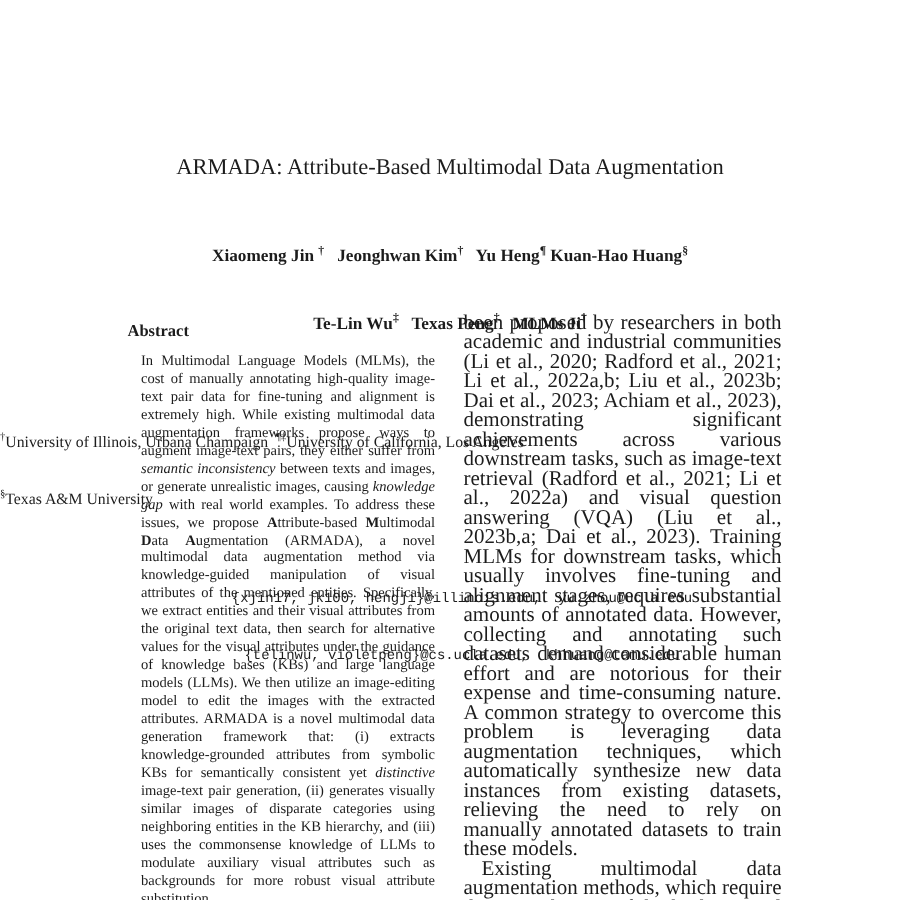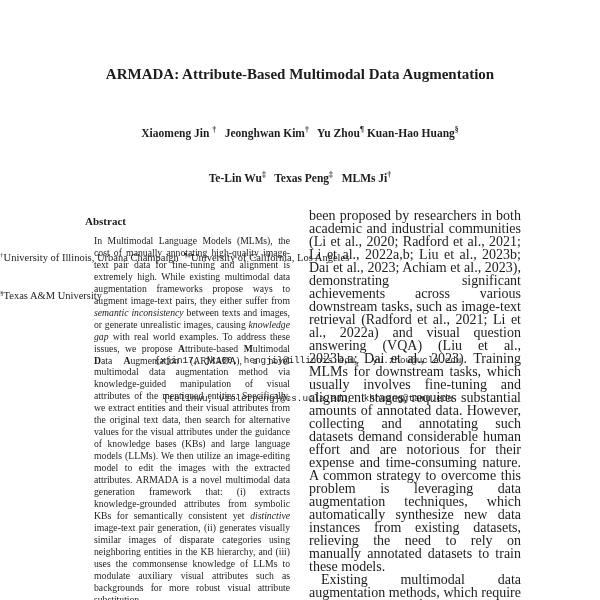--- a/index.html
+++ b/index.html
@@ -7,23 +7,23 @@
     width:600px; height:600px;
     background:#ffffff;
     color:#1c1c1c;
     font-family:"Liberation Serif", serif;
     overflow:hidden;
     position:relative;
   }
   .page { width:600px; height:600px; overflow:hidden; position:relative; }
 
   .title {
-    padding-top:66px;
+    padding-top:104px;
     text-align:center;
-    font-weight:bold;
+    font-weight:normal;
     font-size:15px;
     line-height:17px;
   }
   .authors {
     margin-top:13px;
     text-align:center;
     font-weight:bold;
     font-size:11.5px;
     line-height:15px;
     white-space:pre-wrap;
@@ -78,21 +78,21 @@
   .body-text p.indent { text-indent:12px; }
 </style>
 </head>
 <body>
 
 <div class="page">
 
   <div class="title">ARMADA: Attribute-Based Multimodal Data Augmentation</div>
 
   <div class="authors">
-    <div><span>Xiaomeng Jin </span><sup>†</sup><span>   </span><span>Jeonghwan Kim</span><sup>†</sup><span>   </span><span>Yu Zhou</span><sup>¶</sup><span> </span><span>Kuan-Hao Huang</span><sup>§</sup></div>
+    <div><span>Xiaomeng Jin </span><sup>†</sup><span>   </span><span>Jeonghwan Kim</span><sup>†</sup><span>   </span><span>Yu Heng</span><sup>¶</sup><span> </span><span>Kuan-Hao Huang</span><sup>§</sup></div>
     <div><span>Te-Lin Wu</span><sup>‡</sup><span>   </span><span>Texas Peng</span><sup>‡</sup><span>   </span><span>MLMs Ji</span><sup>†</sup></div>
   </div>
 
   <div class="affils">
     <div><sup>†</sup><span>University of Illinois, Urbana Champaign  </span><sup>¶‡</sup><span>University of California, Los Angeles</span></div>
     <div><sup>§</sup><span>Texas A&amp;M University</span></div>
   </div>
 
   <div class="emails">
     <div>{xjin17, jk100, hengji}@illinois.edu,  yu.zhou@ucla.edu</div>

